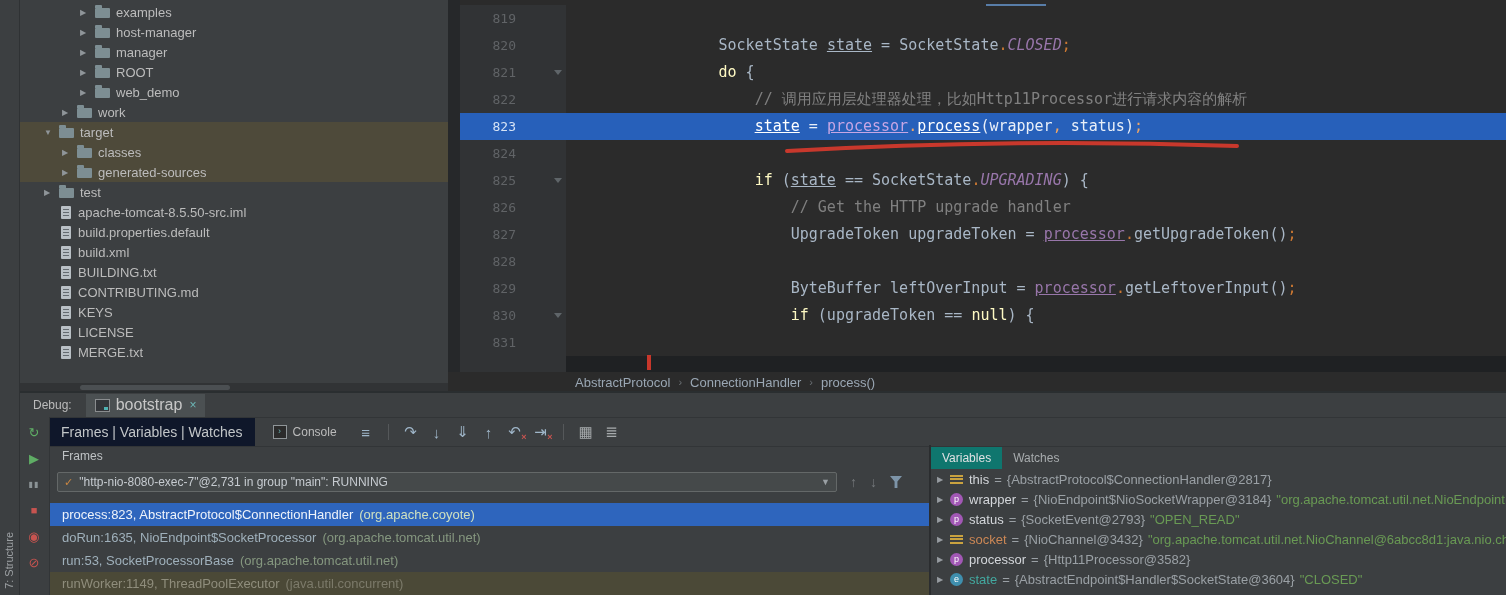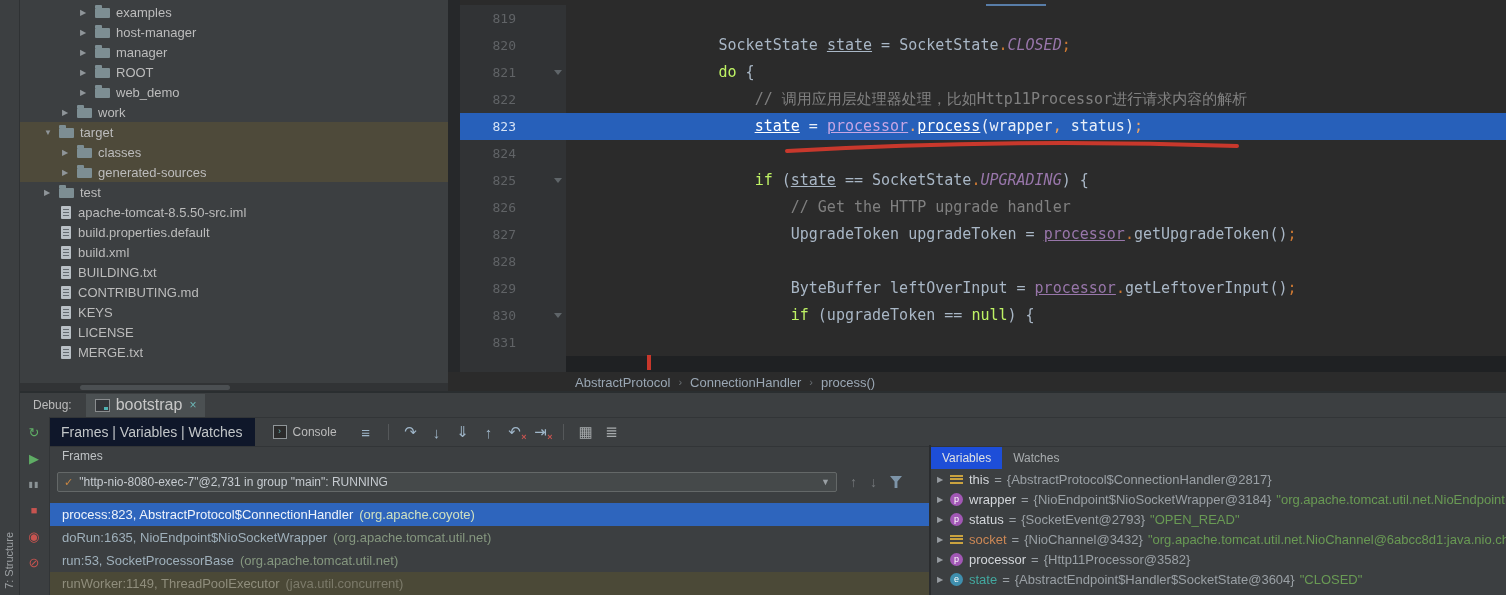--- a/index.html
+++ b/index.html
@@ -31,21 +31,21 @@
   .ed-row{display:flex;height:27px;line-height:27px;font-family:"DejaVu Sans Mono",monospace;font-size:15px;}
   .ed-splitcell{flex:none;width:12px;background:#26282a;}
   .ed-gutter{flex:none;width:106px;box-sizing:border-box;padding-right:50px;text-align:right;
              color:#606366;font-size:13px;background:#313335;position:relative;}
   .ed-fold{position:absolute;right:4px;top:11px;width:0;height:0;border-left:4px solid transparent;
            border-right:4px solid transparent;border-top:5px solid #5f6569;}
   .ed-code{flex:1;padding-left:8px;white-space:pre;color:#a9b7c6;overflow:hidden;}
   .ed-row.current .ed-gutter{background:#2760ba;color:#d6e3f5;}
   .ed-row.current .ed-code{background:#2760ba;color:#e9eff8;}
   .tk-pl{}
-  .tk-kw{color:#bef264;}
+  .tk-kw{color:#fef9c3;}
   .tk-cm{color:#808080;}
   .tk-cn{color:#9876aa;font-style:italic;}
   .tk-pu{color:#cc7832;}
   .tk-un{text-decoration:underline;}
   .tk-fu{color:#9876aa;text-decoration:underline;}
   .ed-row.current .tk-fu{color:#c7a6e4;}
   .ed-row.current .tk-pu{color:#efa666;}
   .ed-row.current .tk-un{color:#ffffff;}
   #gutter-tail{position:absolute;left:12px;top:356px;width:106px;height:16px;background:#313335;}
   #ed-split-tail{position:absolute;left:0;top:0;width:12px;height:372px;background:#26282a;}
@@ -106,21 +106,21 @@
   .frame-row.selected .pkg{color:#cfe0c0;}
   .frame-row.library{background:#4b4937;color:#8f8d7c;}
   .frame-row.library .pkg{color:#7c7a6a;}
 
   #panel-divider{width:2px;background:#2b2d2f;flex:none;}
 
   
   #variables-panel{flex:1;position:relative;overflow:hidden;}
   .vars-tabs{height:24px;display:flex;align-items:flex-end;}
   .vtab{font-size:12px;padding:4px 11px;color:#a8acae;}
-  .vtab.selected{background:#1d4ed8;color:#dfe1e3;}
+  .vtab.selected{background:#0f766e;color:#dfe1e3;}
   #variables-list{position:absolute;top:24px;left:0;right:0;bottom:0;}
   .var-row{height:20px;display:flex;align-items:center;padding-left:6px;font-size:13px;white-space:nowrap;overflow:hidden;}
   .var-expander{width:13px;font-size:8px;color:#969ba0;flex:none;}
   .vi{flex:none;width:13px;height:13px;border-radius:50%;margin-right:6px;font-size:9px;line-height:13px;
       text-align:center;color:#fff;}
   .vi-p{background:#a258b5;}
   .vi-e{background:#3f8fae;}
   .vi-bars{border-radius:0;background:none;display:flex;flex-direction:column;justify-content:space-between;padding:2px 0;box-sizing:border-box;}
   .vi-bars i{display:block;height:2px;background:#c9a23f;}
   .var-name{color:#d3d6da;}
@@ -370,21 +370,21 @@
             <span class="thread-check">✓</span>
             <span class="thread-text">"http-nio-8080-exec-7"@2,731 in group "main": RUNNING</span>
             <span class="combo-arrow">▼</span>
           </div>
           <span class="thread-btn">↑</span>
           <span class="thread-btn">↓</span>
           <span class="funnel"></span>
         </div>
         <div id="frames-list">
             <div class="frame-row selected"><span>process:823, AbstractProtocol$ConnectionHandler</span><span class="pkg">(org.apache.coyote)</span></div>
-            <div class="frame-row normal"><span>doRun:1635, NioEndpoint$NioSocketWrapper</span><span class="pkg">(org.apache.tomcat.util.net)</span></div>
+            <div class="frame-row normal"><span>doRun:1635, NioEndpoint$SocketProcessor</span><span class="pkg">(org.apache.tomcat.util.net)</span></div>
             <div class="frame-row normal"><span>run:53, SocketProcessorBase</span><span class="pkg">(org.apache.tomcat.util.net)</span></div>
             <div class="frame-row library"><span>runWorker:1149, ThreadPoolExecutor</span><span class="pkg">(java.util.concurrent)</span></div>
           </div>
       </div>
 
       <div id="panel-divider"></div>
 
       <div id="variables-panel">
         <div class="vars-tabs">
           <span class="vtab selected">Variables</span>

